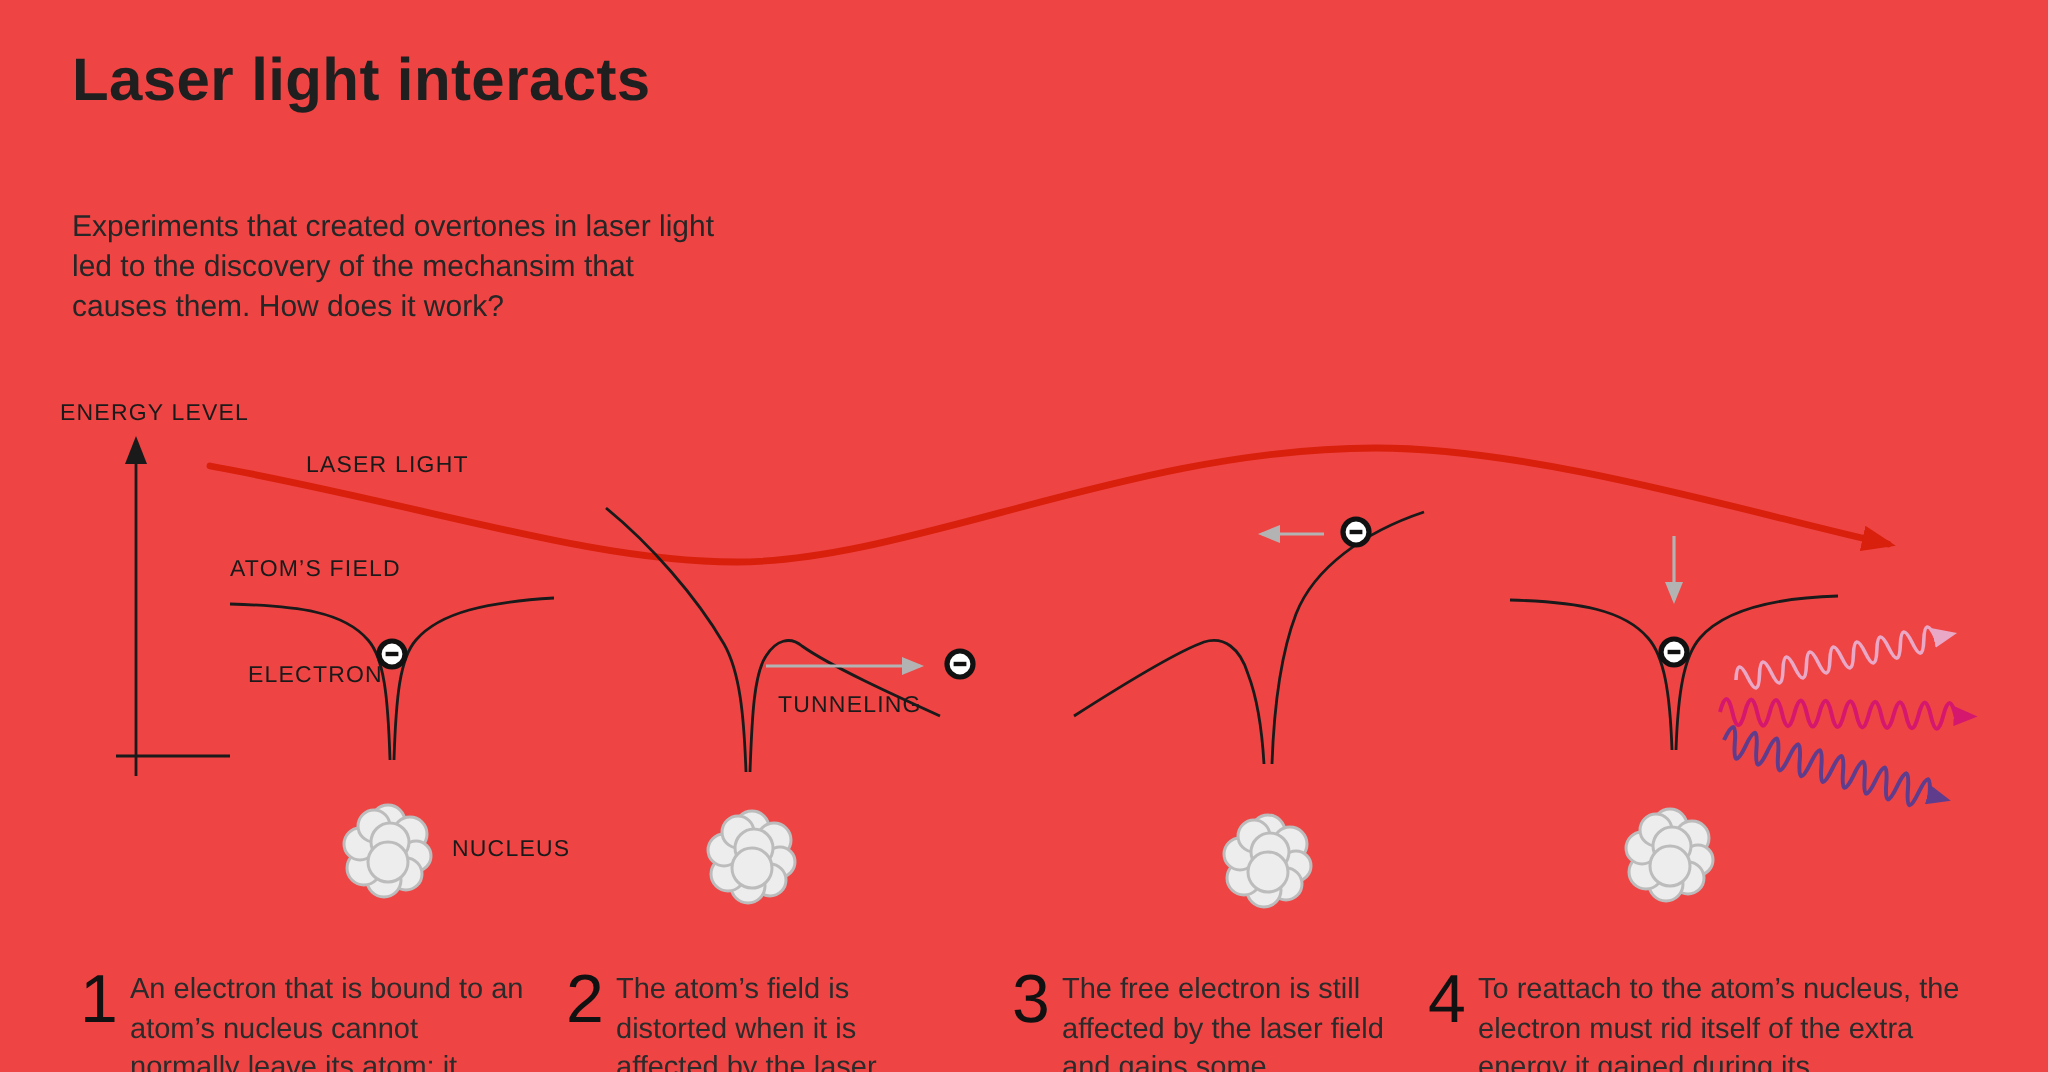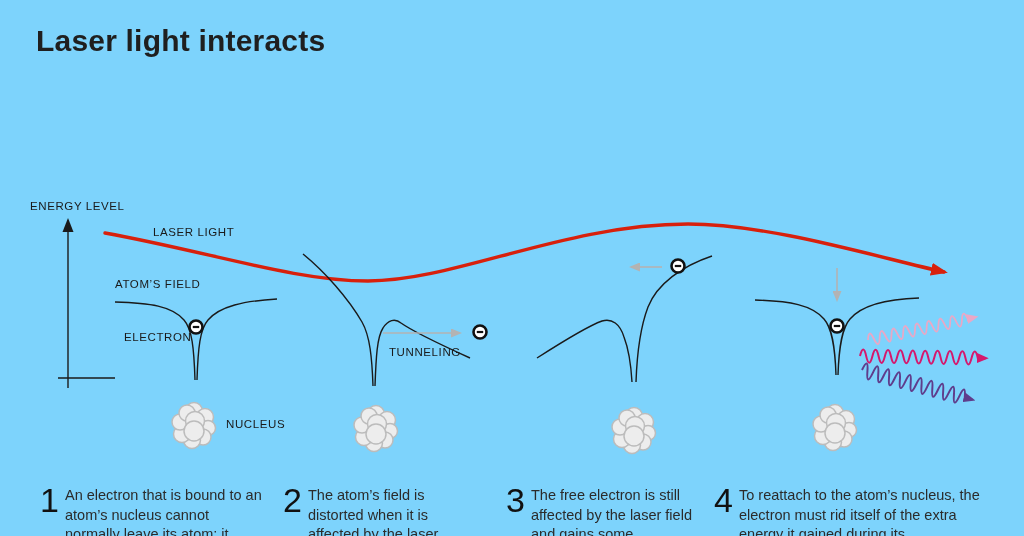--- a/index.html
+++ b/index.html
@@ -1,16 +1,16 @@
 <!DOCTYPE html>
 <html><head>
 <meta charset="utf-8">
 <style>
   html,body{margin:0;padding:0;background:#ffffff;}
-  #page{position:relative;width:1024px;height:536px;background:#7dd3fc;overflow:hidden;
+  #page{position:relative;width:1024px;height:536px;background:#ef4444;overflow:hidden;
         font-family:"Liberation Sans", sans-serif;color:#1a1a1a;}
   .title{position:absolute;left:36px;top:22px;font-size:30px;line-height:37px;font-weight:700;
          letter-spacing:0.2px;color:#1f1f1f;}
   .subtitle{position:absolute;left:36px;top:104px;width:322px;font-size:15px;line-height:20px;
             color:#262626;}
   #diagram{position:absolute;left:0;top:190px;}
   .svglabel{font-family:"Liberation Sans", sans-serif;font-size:11.5px;letter-spacing:0.6px;fill:#1a1a1a;}
   .steps{position:absolute;top:483px;left:0;width:1024px;height:53px;}
   .step{position:absolute;display:flex;align-items:flex-start;}
   .step-number{font-size:34px;line-height:34px;font-weight:300;color:#111;width:20px;flex:0 0 auto;}
@@ -22,20 +22,21 @@
 </style>
 </head>
 <body>
 
 <div id="page">
 
   <div class="title">
     <div>Laser light interacts</div>
   </div>
 
+  <div class="subtitle">Experiments that created overtones in laser light led to the discovery of the mechansim that causes them. How does it work?</div>
 
   <svg id="diagram" width="1024" height="290" viewBox="0 0 1024 290">
     <defs>
       <g id="electron">
         <circle r="6.5" fill="#ffffff" stroke="#111111" stroke-width="2.6"></circle>
         <line x1="-3.2" y1="0" x2="3.2" y2="0" stroke="#111111" stroke-width="2.2"></line>
       </g>
       <g id="nucleus" stroke="#bcbcbc" stroke-width="1.5" fill="#ededed">
         <circle cx="0" cy="-14" r="8.5"></circle>
         <circle cx="11" cy="-8" r="8.5"></circle>

